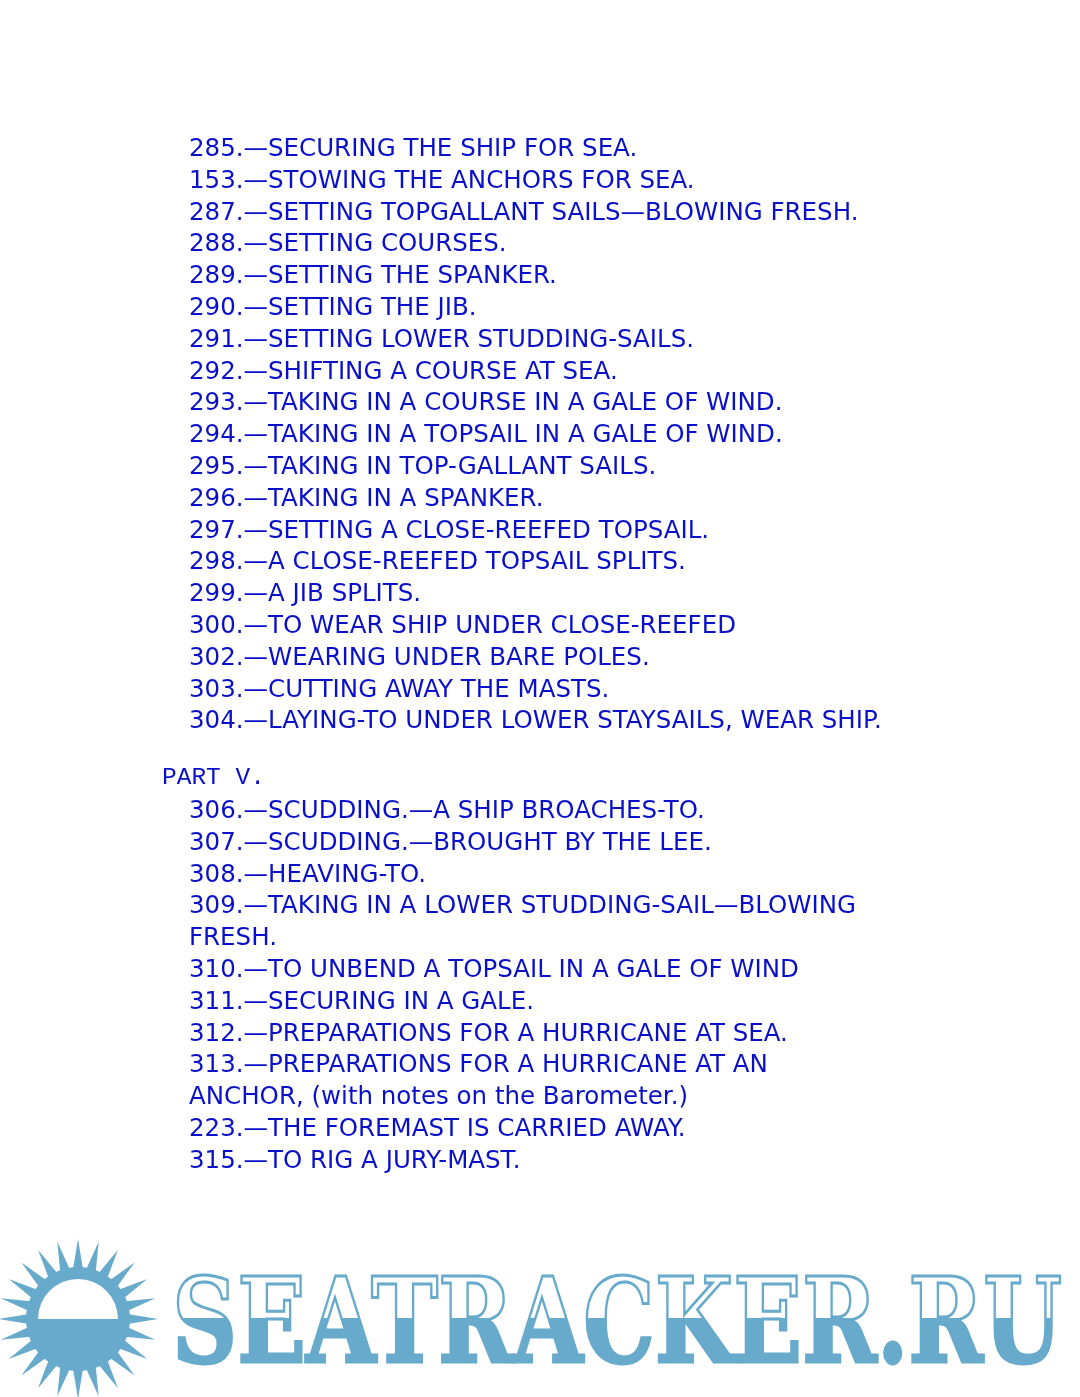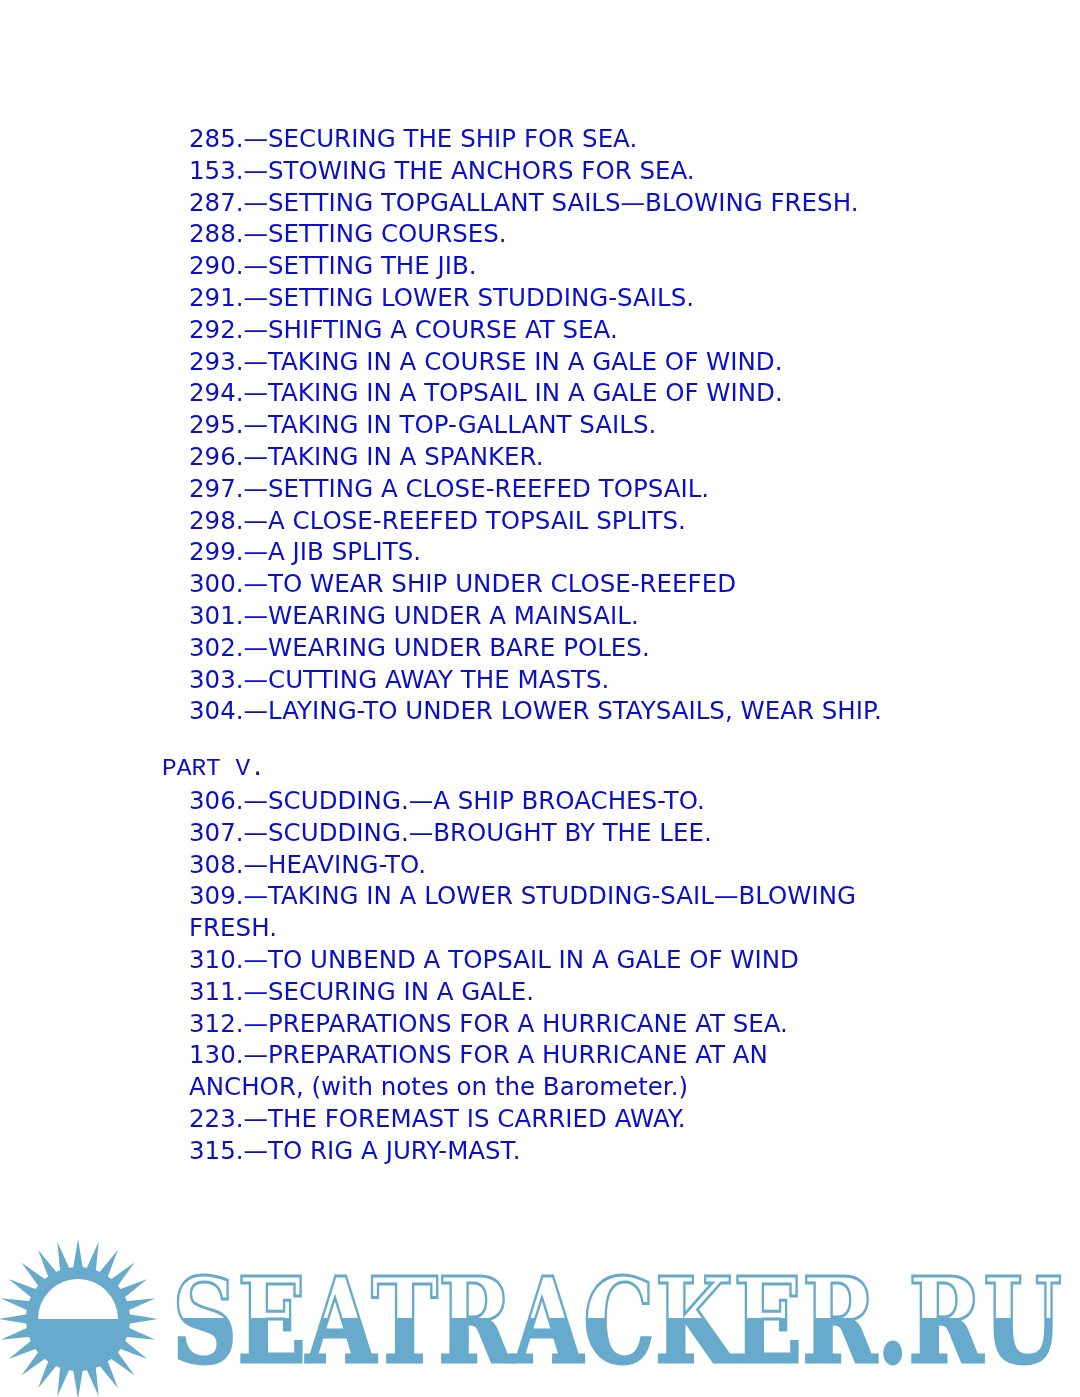--- a/index.html
+++ b/index.html
@@ -1,65 +1,65 @@
 <!DOCTYPE html>
 <html><head>
 <meta charset="utf-8">
 <style>
   html, body { margin: 0; padding: 0; background: #ffffff; }
   body { width: 1080px; height: 1397px; position: relative; overflow: hidden; }
   .toc {
-    position: absolute; left: 162px; top: 123px; width: 820px;
+    position: absolute; left: 162px; top: 132px; width: 820px;
     font-family: "DejaVu Sans", sans-serif; font-size: 24.5px; line-height: 31.8px;
     color: #0a10c8;
   }
   .toc .entry { display: block; padding-left: 27px; color: #0a10c8; text-decoration: none; white-space: nowrap; }
   .toc .part { display: block; margin-top: 26px; padding-left: 0; font-family: Liberation Mono, monospace; }
   .logo { position: absolute; left: 0; top: 1238px; width: 1080px; height: 160px; }
   .logo svg { display: block; }
   .wordmark {
     position: absolute; left: 172px; top: 1270px; height: 100px; width: 895px;
   }
 </style>
 </head>
 <body>
 
 <div class="toc">
   <div id="part4">
       <a class="entry">285.—SECURING THE SHIP FOR SEA.</a>
       <a class="entry">153.—STOWING THE ANCHORS FOR SEA.</a>
       <a class="entry">287.—SETTING TOPGALLANT SAILS—BLOWING FRESH.</a>
       <a class="entry">288.—SETTING COURSES.</a>
+      <a class="entry">289.—SETTING THE SPANKER.</a>
       <a class="entry">290.—SETTING THE JIB.</a>
       <a class="entry">291.—SETTING LOWER STUDDING-SAILS.</a>
       <a class="entry">292.—SHIFTING A COURSE AT SEA.</a>
       <a class="entry">293.—TAKING IN A COURSE IN A GALE OF WIND.</a>
       <a class="entry">294.—TAKING IN A TOPSAIL IN A GALE OF WIND.</a>
       <a class="entry">295.—TAKING IN TOP-GALLANT SAILS.</a>
       <a class="entry">296.—TAKING IN A SPANKER.</a>
       <a class="entry">297.—SETTING A CLOSE-REEFED TOPSAIL.</a>
       <a class="entry">298.—A CLOSE-REEFED TOPSAIL SPLITS.</a>
       <a class="entry">299.—A JIB SPLITS.</a>
       <a class="entry">300.—TO WEAR SHIP UNDER CLOSE-REEFED</a>
-      <a class="entry">301.—WEARING UNDER A MAINSAIL.</a>
       <a class="entry">302.—WEARING UNDER BARE POLES.</a>
       <a class="entry">303.—CUTTING AWAY THE MASTS.</a>
       <a class="entry">304.—LAYING-TO UNDER LOWER STAYSAILS, WEAR SHIP.</a>
     </div>
   <span class="part">PART V.</span>
   <div id="part5">
       <a class="entry">306.—SCUDDING.—A SHIP BROACHES-TO.</a>
       <a class="entry">307.—SCUDDING.—BROUGHT BY THE LEE.</a>
       <a class="entry">308.—HEAVING-TO.</a>
       <a class="entry">309.—TAKING IN A LOWER STUDDING-SAIL—BLOWING</a>
       <a class="entry">FRESH.</a>
       <a class="entry">310.—TO UNBEND A TOPSAIL IN A GALE OF WIND</a>
       <a class="entry">311.—SECURING IN A GALE.</a>
       <a class="entry">312.—PREPARATIONS FOR A HURRICANE AT SEA.</a>
-      <a class="entry">130.—PREPARATIONS FOR A HURRICANE AT AN</a>
+      <a class="entry">313.—PREPARATIONS FOR A HURRICANE AT AN</a>
       <a class="entry">ANCHOR, (with notes on the Barometer.)</a>
       <a class="entry">223.—THE FOREMAST IS CARRIED AWAY.</a>
       <a class="entry">315.—TO RIG A JURY-MAST.</a>
     </div>
 </div>
 
 <div class="logo">
   <svg width="170" height="160" viewBox="0 0 170 160" style="position:absolute;left:0;top:0;">
     <defs>
       <clipPath id="upper">

